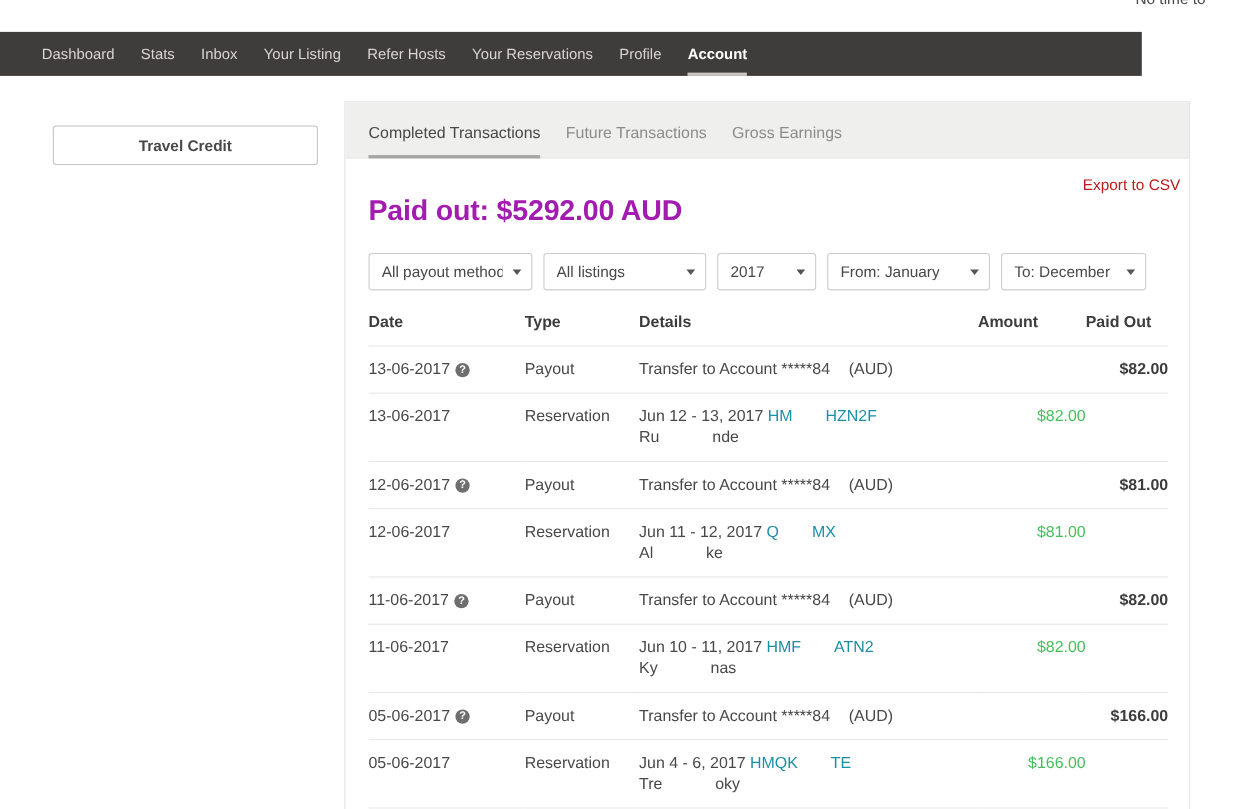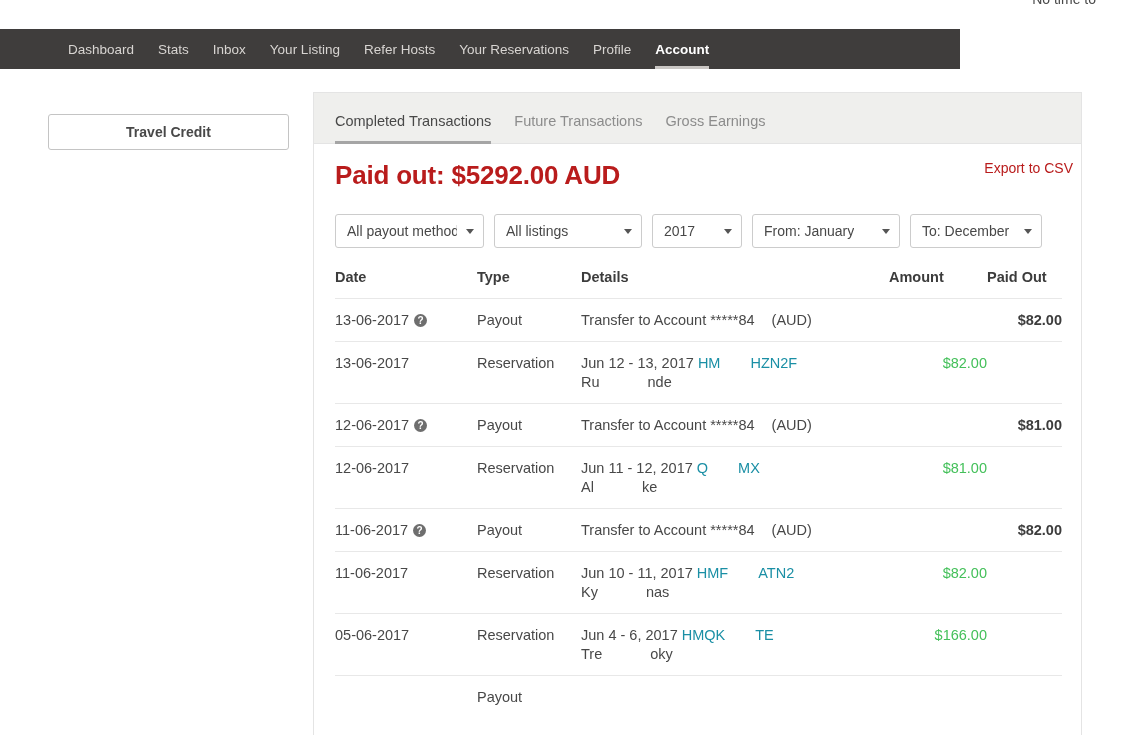--- a/index.html
+++ b/index.html
@@ -26,25 +26,25 @@
     top: -9px;
     font-size: 14px;
     color: #484848;
     white-space: nowrap;
   }
 
   
   .navbar {
     position: absolute;
     top: 29px; left: 0;
-    width: 960px; height: 40px;
+    width: 1038px; height: 40px;
     background: #3f3d3c;
     display: flex;
     align-items: stretch;
-    padding-left: 56px;
+    padding-left: 26px;
   }
   .nav-item {
     position: relative;
     display: flex;
     align-items: center;
     padding: 0 12px;
     font-size: 13.5px;
     color: #d8d5d2;
     white-space: nowrap;
     cursor: pointer;
@@ -142,22 +142,22 @@
     right: 8px;
     top: 16px;
     font-size: 14px;
     color: #b91c1c;
     cursor: pointer;
     white-space: nowrap;
   }
   .headline {
     font-size: 26px;
     font-weight: bold;
-    color: #b91c1c;
-    padding-top: 16px;
+    color: #a21caf;
+    padding-top: 32px;
     letter-spacing: -0.2px;
   }
 
   
   .filters {
     display: flex;
     gap: 10px;
     margin-top: 23px;
   }
   .select {
@@ -379,20 +379,29 @@
             <td class="c-date"><span class="date-cell">11-06-2017</span></td>
             <td class="c-type">Reservation</td>
             <td class="c-det">
               <div class="det-line1"><span>Jun 10 - 11, 2017</span><span class="code-link code-a">HMF</span><span class="code-link code-b">ATN2</span></div>
               <div class="det-line2"><span class="guest-a">Ky</span><span class="guest-b">nas</span></div>
             </td>
             <td class="c-amt"><span class="amt-green">$82.00</span></td>
             <td class="c-paid"></td>
           </tr>
           <tr>
+            <td class="c-date"><span class="date-cell">05-06-2017</span><span class="help-icon">?</span></td>
+            <td class="c-type">Payout</td>
+            <td class="c-det">
+              <div class="det-line1"><span>Transfer to Account *****84</span><span class="acct-currency">(AUD)</span></div>
+            </td>
+            <td class="c-amt"></td>
+            <td class="c-paid"><span class="paid-bold">$166.00</span></td>
+          </tr>
+          <tr>
             <td class="c-date"><span class="date-cell">05-06-2017</span></td>
             <td class="c-type">Reservation</td>
             <td class="c-det">
               <div class="det-line1"><span>Jun 4 - 6, 2017</span><span class="code-link code-a">HMQK</span><span class="code-link code-b">TE</span></div>
               <div class="det-line2"><span class="guest-a">Tre</span><span class="guest-b">oky</span></div>
             </td>
             <td class="c-amt"><span class="amt-green">$166.00</span></td>
             <td class="c-paid"></td>
           </tr>
           <tr>

